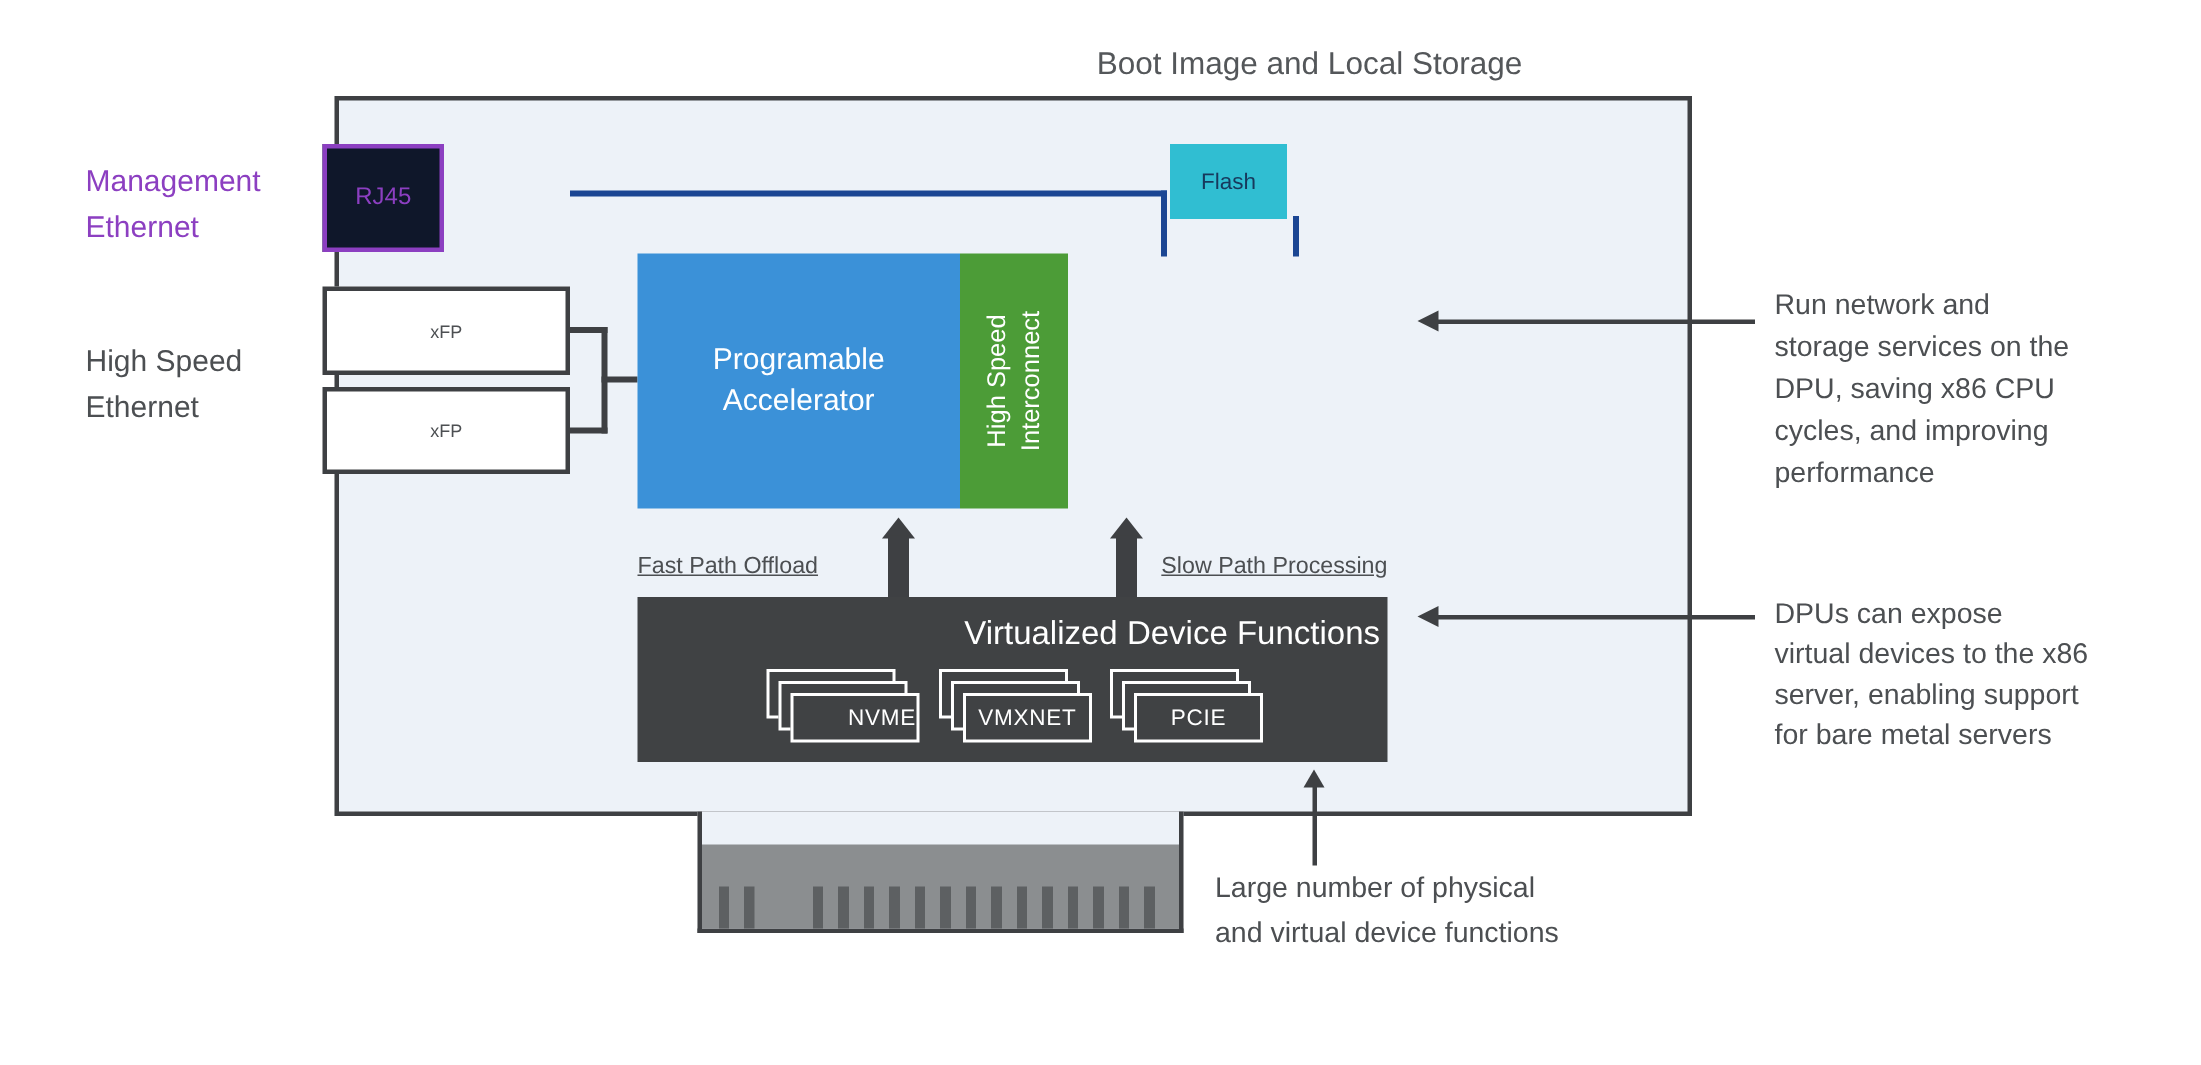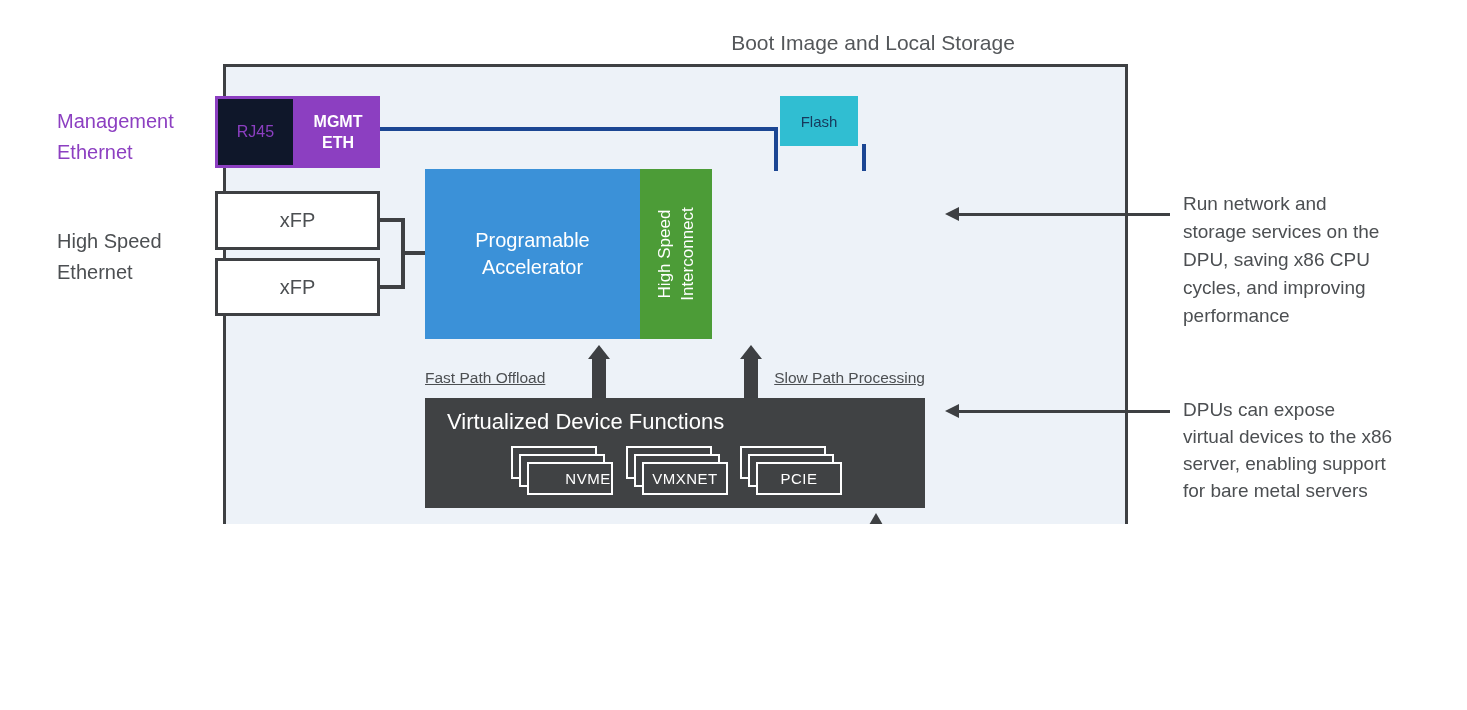--- a/index.html
+++ b/index.html
@@ -3,38 +3,38 @@
 <meta charset="utf-8">
 <style>
   :root{
     --purple:#8c3fc1; --blue:#3b91d8; --green:#4c9c37; --navy:#1b4693;
     --teal:#30bed2; --charcoal:#3e4043; --vdf:#404244; --panel:#edf2f8;
     --graytext:#4c4f52; --conngray:#8b8e90; --connpin:#5d6062; --flashtext:#17395c;
   }
   *{box-sizing:border-box;}
   html,body{margin:0;padding:0;}
   body{font-family:"Liberation Sans", sans-serif; background:#fff;}
-  .canvas{position:relative;width:1467px;height:524px;background:#ffffff;overflow:hidden;}
+  .canvas{position:relative;width:1467px;height:710px;background:#ffffff;overflow:hidden;}
   .abs{position:absolute;}
   .t{position:absolute;margin:0;white-space:pre-line;color:var(--graytext);}
   .center{display:flex;align-items:center;justify-content:center;text-align:center;}
 
   .container{left:223px;top:64px;width:905px;height:480px;border:3px solid var(--charcoal);background:var(--panel);}
   .title{left:673px;top:31px;width:400px;text-align:center;font-size:21px;color:#54575a;white-space:nowrap;}
 
   .mgmt-label{left:57px;top:106px;font-size:20px;line-height:31px;color:var(--purple);}
   .hse-label{left:57px;top:226px;font-size:20px;line-height:31px;}
 
   .rj45{left:215px;top:96px;width:81px;height:72px;background:#0f172a;border:3px solid var(--purple);color:var(--purple);font-size:16px;}
   .mgmt{left:296px;top:96px;width:84px;height:72px;background:var(--purple);color:#fff;font-size:16px;font-weight:bold;line-height:21px;white-space:pre-line;}
 
   .line{background:var(--charcoal);}
   .navyline{background:var(--navy);}
 
-  .xfp{width:165px;background:#fff;border:3px solid var(--charcoal);font-size:20px;color:var(--graytext);}
+  .xfp{width:165px;background:#fff;border:3px solid var(--charcoal);font-size:12px;color:var(--graytext);}
   .xfp1{left:215px;top:191px;height:59px;}
   .xfp2{left:215px;top:258px;height:58px;}
 
   .flash{left:780px;top:96px;width:78px;height:50px;background:var(--teal);color:var(--flashtext);font-size:15px;}
 
   .block{top:169px;height:170px;color:#fff;}
   .pa{left:425px;width:215px;background:var(--blue);font-size:20px;line-height:27px;white-space:pre-line;}
   .hsi{left:640px;width:72px;background:var(--green);}
   .hsi span{transform:rotate(-90deg);white-space:pre;font-size:17px;line-height:23px;text-align:center;display:block;}
   .cpu{left:712px;width:213px;background:var(--navy);font-size:20px;letter-spacing:1px;}
@@ -42,21 +42,21 @@
   .arrow-shaft-up{width:14px;background:var(--charcoal);}
   .tri-up{width:0;height:0;border-left:11px solid transparent;border-right:11px solid transparent;border-bottom:14px solid var(--charcoal);}
   .tri-up-sm{width:0;height:0;border-left:7px solid transparent;border-right:7px solid transparent;border-bottom:12px solid var(--charcoal);}
   .tri-left{width:0;height:0;border-top:7px solid transparent;border-bottom:7px solid transparent;border-right:14px solid var(--charcoal);}
 
   .pathlabel{top:369px;font-size:15.5px;text-decoration:underline;}
   .fastpath{left:425px;}
   .slowpath{left:725px;width:200px;text-align:right;}
 
   .vdf{left:425px;top:398px;width:500px;height:110px;background:var(--vdf);}
-  .vdf-title{left:447px;top:409px;width:500px;text-align:left;color:#fff;font-size:22px;}
+  .vdf-title{left:420px;top:409px;width:500px;text-align:right;color:#fff;font-size:22px;}
   .stack{position:absolute;width:102px;height:49px;}
   .stack .card{position:absolute;width:86px;height:33px;border:2px solid #fff;background:var(--vdf);}
   .stack .card.front{display:flex;align-items:center;justify-content:center;color:#fff;font-size:15px;letter-spacing:0.5px;}
 
   .notch{left:465px;top:541px;width:324px;height:81px;background:var(--panel);border:3px solid var(--charcoal);border-top:none;}
   .conn{position:absolute;left:0;right:0;top:22px;height:56px;background:var(--conngray);}
   .pins{position:absolute;bottom:0;height:28px;background:repeating-linear-gradient(90deg,var(--connpin) 0 7px,transparent 7px 17px);}
   .pins-a{left:11px;width:24px;}
   .pins-b{left:74px;width:228px;}
 
@@ -90,24 +90,20 @@
   <div class="abs line" style="left:401px;top:218px;width:4px;height:71px;"></div>
   <div class="abs line" style="left:401px;top:251px;width:24px;height:4px;"></div>
 
   <p class="t mgmt-label">Management
 Ethernet</p>
   <p class="t hse-label">High Speed
 Ethernet</p>
 
   <div class="abs center rj45">
     <span>RJ45</span>
-  </div>
-  <div class="abs center mgmt">
-    <span style="white-space:pre-line;">MGMT
-ETH</span>
   </div>
   <div class="abs center xfp xfp1">
     <span>xFP</span>
   </div>
   <div class="abs center xfp xfp2">
     <span>xFP</span>
   </div>
   <div class="abs center flash">
     <span>Flash</span>
   </div>
@@ -164,14 +160,16 @@
 
   <div class="abs tri-left" style="left:945px;top:404px;"></div>
   <div class="abs line" style="left:957px;top:410px;width:213px;height:3px;"></div>
   <p class="t note note2">DPUs can expose
 virtual devices to the x86
 server, enabling support
 for bare metal servers</p>
 
   <div class="abs tri-up-sm" style="left:869px;top:513px;"></div>
   <div class="abs line" style="left:875px;top:524px;width:3px;height:53px;"></div>
+  <p class="t note note3">Large number of physical
+and virtual device functions</p>
 
 </div>
 
 </body></html>

